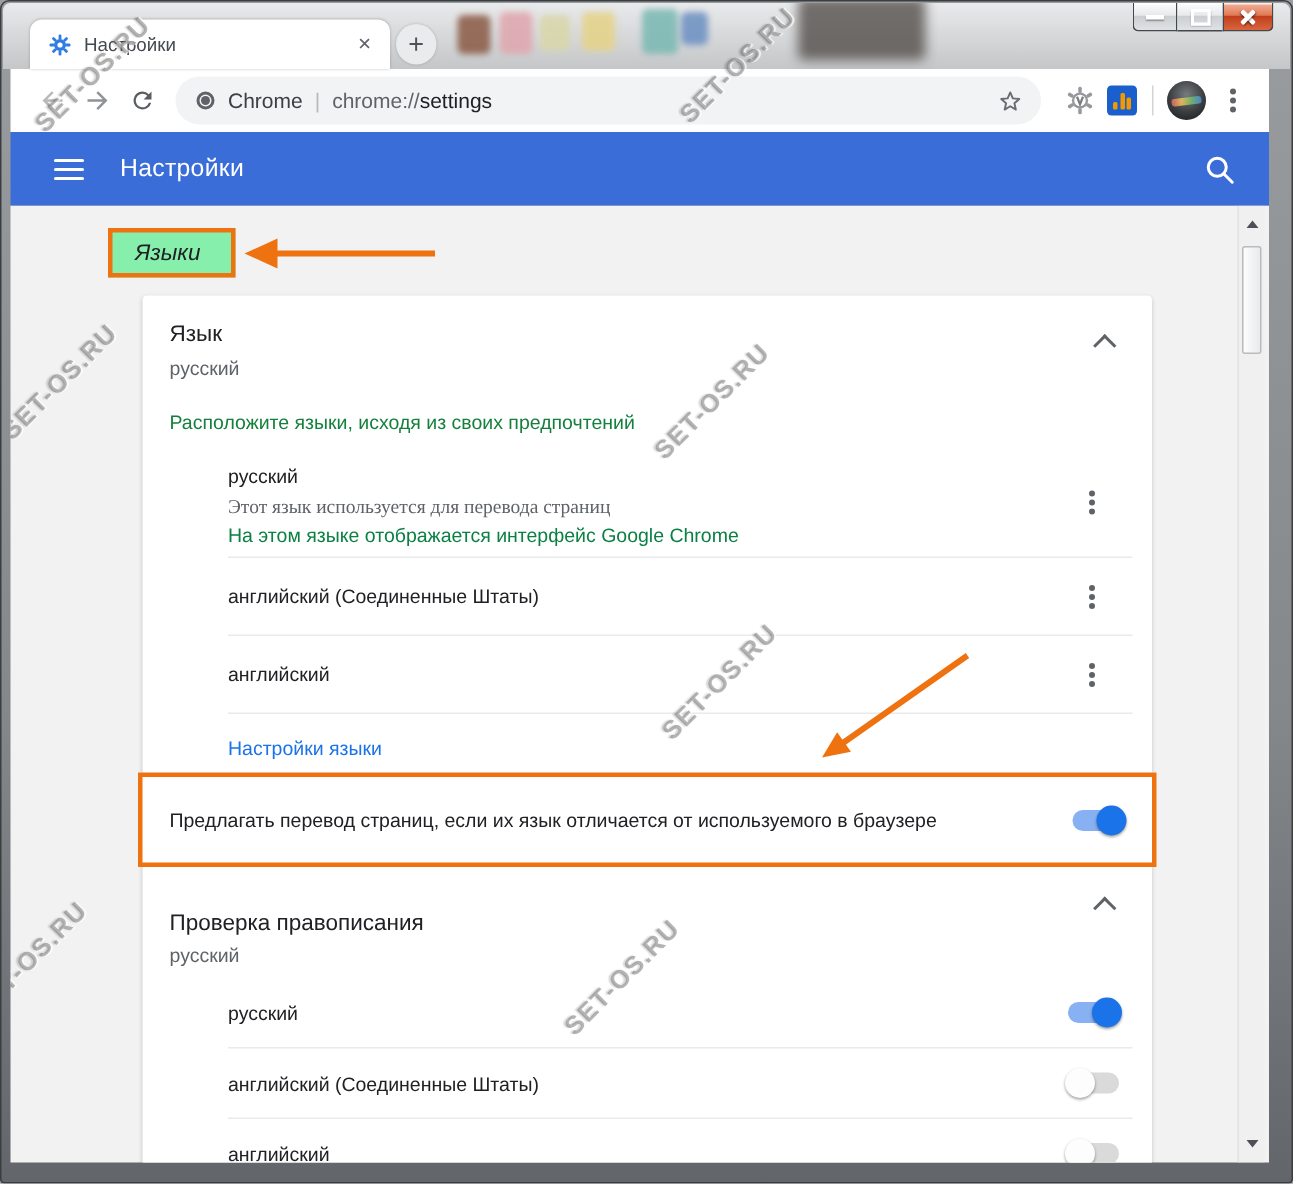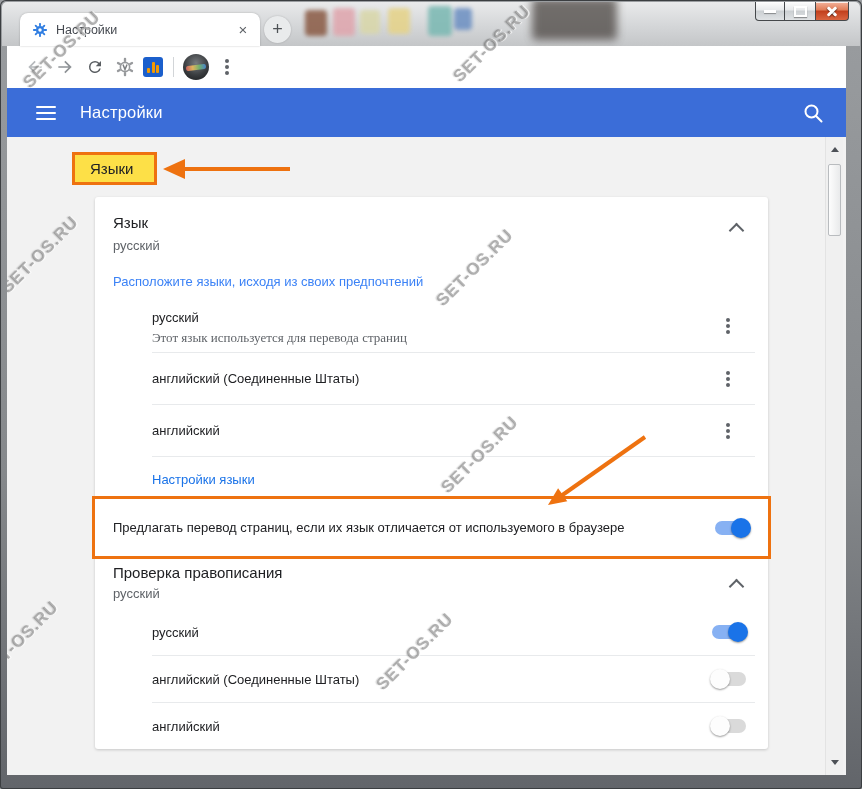--- a/index.html
+++ b/index.html
@@ -65,49 +65,49 @@
   
   .app-header{position:absolute;left:7px;top:88px;width:839px;height:49px;background:#3b6dd8;
        display:flex;align-items:center;z-index:4;}
   .hamburger{margin-left:29px;width:20px;height:14px;display:flex;flex-direction:column;justify-content:space-between;cursor:pointer;}
   .hamburger i{height:2px;background:#fff;border-radius:1px;}
   .page-title{color:#fff;font-size:16.5px;margin-left:24px;letter-spacing:.2px;}
   .hdr-search{position:absolute;right:22px;top:14px;width:22px;height:22px;cursor:pointer;}
   
   .content{position:absolute;left:7px;top:137px;width:839px;height:638px;background:#f2f2f2;overflow:hidden;z-index:3;}
   .label-box{position:absolute;left:65px;top:15px;width:85px;height:33px;box-sizing:border-box;
-       border:3px solid #ee7210;background:#fde047;display:flex;align-items:center;}
+       border:3px solid #ee7210;background:#86efac;display:flex;align-items:center;font-style:italic;}
   .label-box span{font-size:15px;color:#202124;margin-left:15px;}
   .ann-arrows{position:absolute;left:0;top:0;z-index:40;pointer-events:none;}
   .card{position:absolute;left:88px;top:60px;width:673px;box-sizing:border-box;background:#fff;
        border-radius:3px;box-shadow:0 1px 3px rgba(0,0,0,.18);font-size:13px;color:#202124;}
   .card-header{position:relative;padding:16px 56px 0 18px;}
   .sec-title{font-size:15px;line-height:20px;color:#202124;}
   .sec-sub{font-size:13px;line-height:18px;color:#5f6368;margin-top:4px;}
   .chev{position:absolute;right:26px;width:9px;height:9px;border:solid #5f6368;border-width:2.5px 2.5px 0 0;
        transform:rotate(-45deg);cursor:pointer;}
-  .order-hint{margin:18px 18px 0;line-height:18px;color:#3b82f6;}
+  .order-hint{margin:18px 18px 0;line-height:18px;color:#15803d;}
   .rows{margin-top:8px;}
   .lrow{position:relative;margin:0 13px 0 57px;border-bottom:1px solid #e8eaec;}
   .lrow.first{padding:10px 50px 6px 0;}
   .lrow.plain{padding:17px 50px 17px 0;}
   .lname{line-height:17px;color:#202124;}
   .ldesc{line-height:17px;color:#5f6368;margin-top:3px;font-family:Liberation Serif, serif;}
   .ldesc2{line-height:17px;color:#0b8043;margin-top:2px;}
   .rowmenu{position:absolute;right:15px;top:50%;transform:translateY(-50%);width:24px;height:28px;
        display:flex;align-items:center;justify-content:center;cursor:pointer;}
   .add-link{margin:0 13px 0 57px;padding:14px 0 8px;color:#1a73e8;cursor:pointer;line-height:17px;}
   .highlight{border:3px solid #ee7210;margin:0 -3px;background:#fff;}
   .trow{height:57px;display:flex;align-items:center;justify-content:space-between;padding:0 19px 0 18px;}
   .trow .tlabel{line-height:17px;color:#202124;padding-right:24px;}
   .toggle{position:relative;width:34px;height:14px;border-radius:7px;flex:none;cursor:pointer;}
   .toggle .knob{position:absolute;top:-3px;width:20px;height:20px;border-radius:50%;box-shadow:0 1px 2px rgba(0,0,0,.4);}
   .toggle.on{background:#87b1f3;}.toggle.on .knob{right:-2px;background:#1a73e8;}
   .toggle.off{background:#dadada;}.toggle.off .knob{left:-2px;background:#fdfdfd;}
-  .spell-header{position:relative;padding:4px 60px 0 18px;}
+  .spell-header{position:relative;padding:28px 60px 0 18px;}
   .spell-rows{margin-top:6px;}
   .srow{height:46px;margin:0 13px 0 57px;border-bottom:1px solid #e8eaec;display:flex;align-items:center;
        justify-content:space-between;padding-right:9px;}
   .srow:last-child{border-bottom:none;}
   
   .scrollbar{position:absolute;right:3px;top:0;width:17px;height:638px;background:#f0f0f0;border-left:1px solid #e3e3e3;z-index:45;}
   .sb-btn{position:absolute;left:0;width:17px;height:17px;display:flex;align-items:center;justify-content:center;cursor:pointer;}
   .sb-btn.up{top:4px;}.sb-btn.down{bottom:4px;}
   .tri-up{width:0;height:0;border-left:4px solid transparent;border-right:4px solid transparent;border-bottom:5px solid #4d5157;}
   .tri-down{width:0;height:0;border-left:4px solid transparent;border-right:4px solid transparent;border-top:5px solid #4d5157;}
@@ -176,20 +176,33 @@
     <div class="tbtn" style="margin-left:6px;">
       <svg width="20" height="20" viewBox="0 0 24 24">
           <path d="M4 11h12.2l-5.1-5.1 1.4-1.4L20 12l-7.5 7.5-1.4-1.4 5.1-5.1H4z" fill="#8f9397"></path>
         </svg>
     </div>
     <div class="tbtn" style="margin-left:6px;">
       <svg width="18" height="18" viewBox="0 0 24 24">
           <path d="M17.65 6.35A7.96 7.96 0 0 0 12 4a8 8 0 1 0 7.73 10h-2.08A6 6 0 1 1 12 6c1.66 0 3.14.69 4.22 1.78L13 11h7V4z" fill="#5a5e62"></path>
         </svg>
     </div>
+    <div class="omnibox">
+      <span class="cball"></span>
+      <span class="site-label">Chrome</span>
+      <span class="url-sep">|</span>
+      <span class="url-scheme">chrome://</span>
+        <span class="url-path">settings</span>
+      <span class="omni-spacer"></span>
+      <span class="tbtn" style="width:22px;height:22px;">
+        <svg width="19" height="19" viewBox="0 0 24 24">
+            <path d="M12 4.6l2.2 5 5.4.5-4.1 3.6 1.2 5.3L12 16.2 7.3 19l1.2-5.3L4.4 10.1l5.4-.5z" fill="none" stroke="#696d71" stroke-width="1.6" stroke-linejoin="round"></path>
+          </svg>
+      </span>
+    </div>
     <div class="ext">
       <svg width="20" height="20" viewBox="0 0 24 24">
         <g fill="#97999c">
           <circle cx="12" cy="12" r="6.5"></circle>
           <rect x="10.6" y="1" width="2.8" height="5" rx="1.2"></rect>
           <rect x="10.6" y="1" width="2.8" height="5" rx="1.2" transform="rotate(60 12 12)"></rect>
           <rect x="10.6" y="1" width="2.8" height="5" rx="1.2" transform="rotate(120 12 12)"></rect>
           <rect x="10.6" y="1" width="2.8" height="5" rx="1.2" transform="rotate(180 12 12)"></rect>
           <rect x="10.6" y="1" width="2.8" height="5" rx="1.2" transform="rotate(240 12 12)"></rect>
           <rect x="10.6" y="1" width="2.8" height="5" rx="1.2" transform="rotate(300 12 12)"></rect>
@@ -239,20 +252,21 @@
         <div class="sec-sub">русский</div>
         <span class="chev" style="top:28px;"></span>
       </div>
 
       <div class="order-hint">Расположите языки, исходя из своих предпочтений</div>
 
       <div class="rows">
         <div class="lrow first">
           <div class="lname">русский</div>
           <div class="ldesc">Этот язык используется для перевода страниц</div>
+          <div class="ldesc2">На этом языке отображается интерфейс Google Chrome</div>
           <span class="rowmenu">
               <span class="kebab"></span>
             </span>
         </div>
         <div class="lrow plain">
           <div class="lname">английский (Соединенные Штаты)</div>
           <span class="rowmenu">
               <span class="kebab"></span>
             </span>
         </div>

